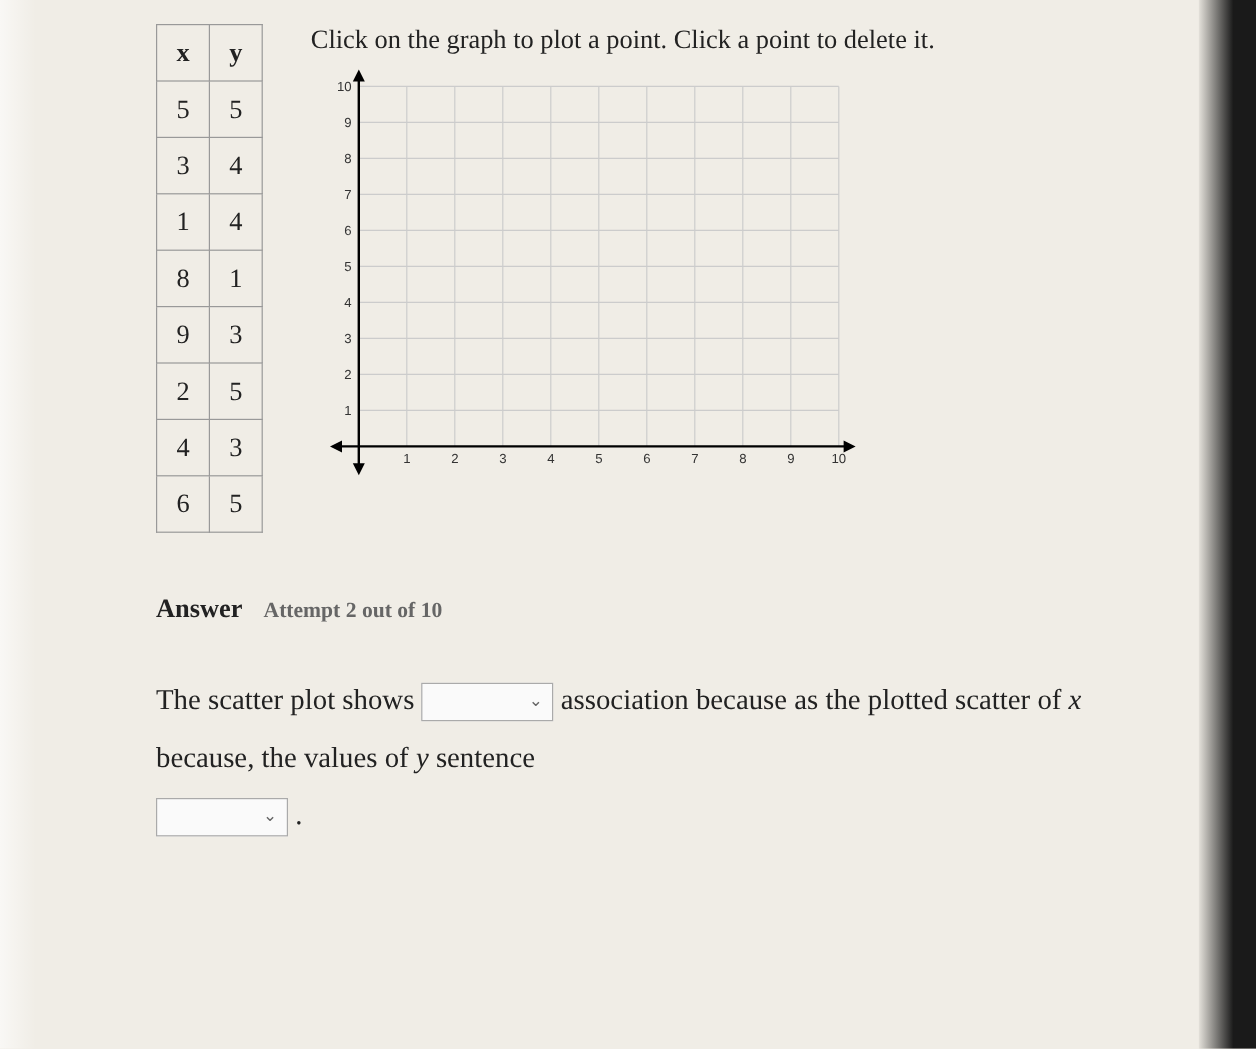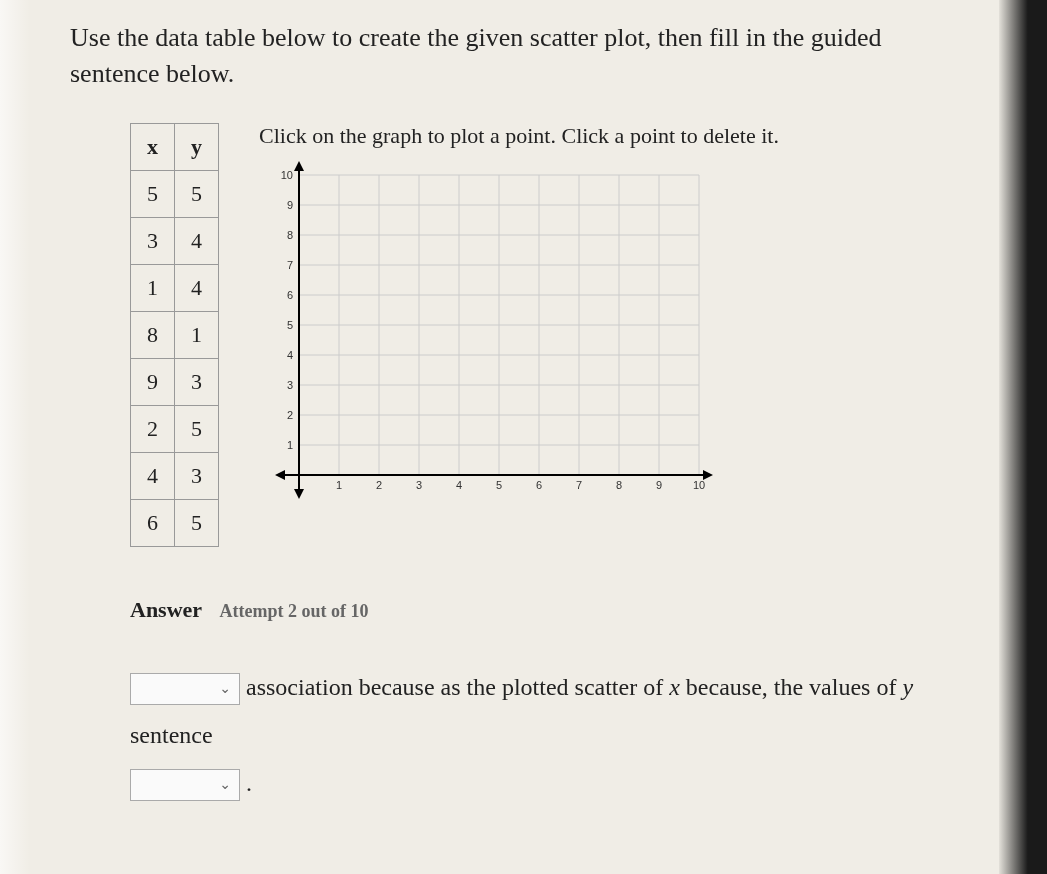--- a/index.html
+++ b/index.html
@@ -114,21 +114,20 @@
     left: 0; top: 0; width: 30px; height: 100%;
     background: linear-gradient(90deg, rgba(255,255,255,0.6), transparent);
     pointer-events:none;
   }
 </style>
 </head>
 <body>
 
 <div class="page">
 
-  <p class="instructions">Use the data table below to create the given scatter plot, then fill in the guided sentence below.</p>
 
   <div class="work-area">
 
     <table class="data-table">
       <thead>
         <tr>
           <th>x</th>
           <th>y</th>
         </tr>
       </thead>
@@ -234,20 +233,21 @@
     </div>
   </div>
 
   <div class="answer-section">
     <div class="answer-header">
       <span class="answer-label">Answer</span>
       <span class="attempt">Attempt 2 out of 10</span>
     </div>
 
     <div class="sentence">
+      <span>The scatter plot shows </span>
       <span class="dropdown">
         <span></span>
         <span class="chev">⌄</span>
       </span>
       <span> association because as the plotted scatter of </span><span class="mathvar">x</span><span> because, the values of </span><span class="mathvar">y</span><span> sentence</span>
       <br>
       <span class="dropdown">
         <span></span>
         <span class="chev">⌄</span>
       </span>

